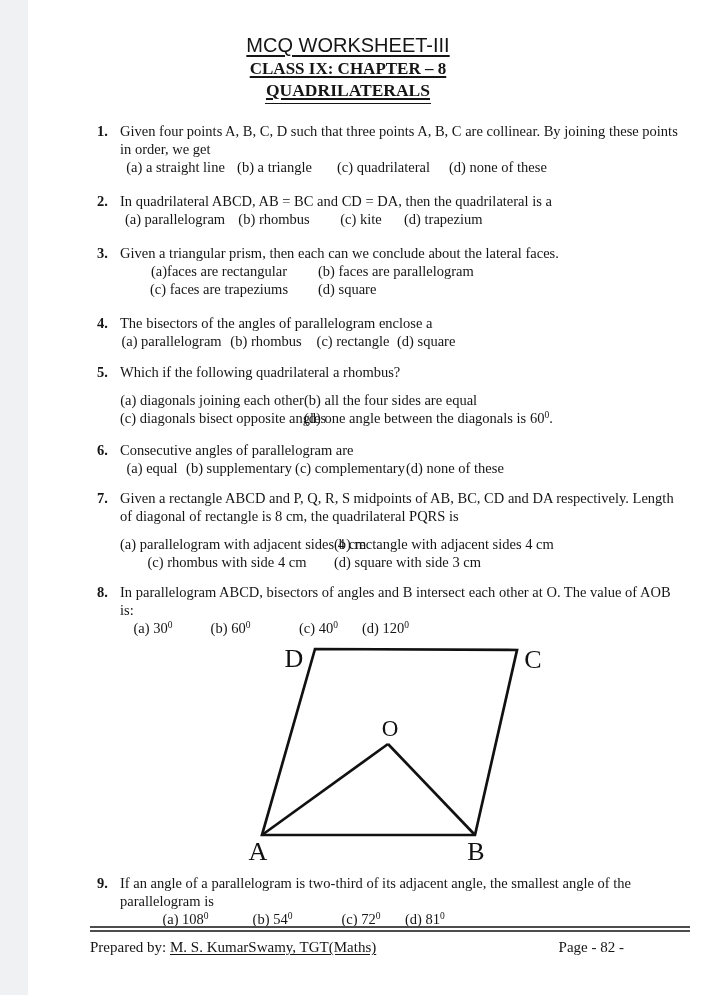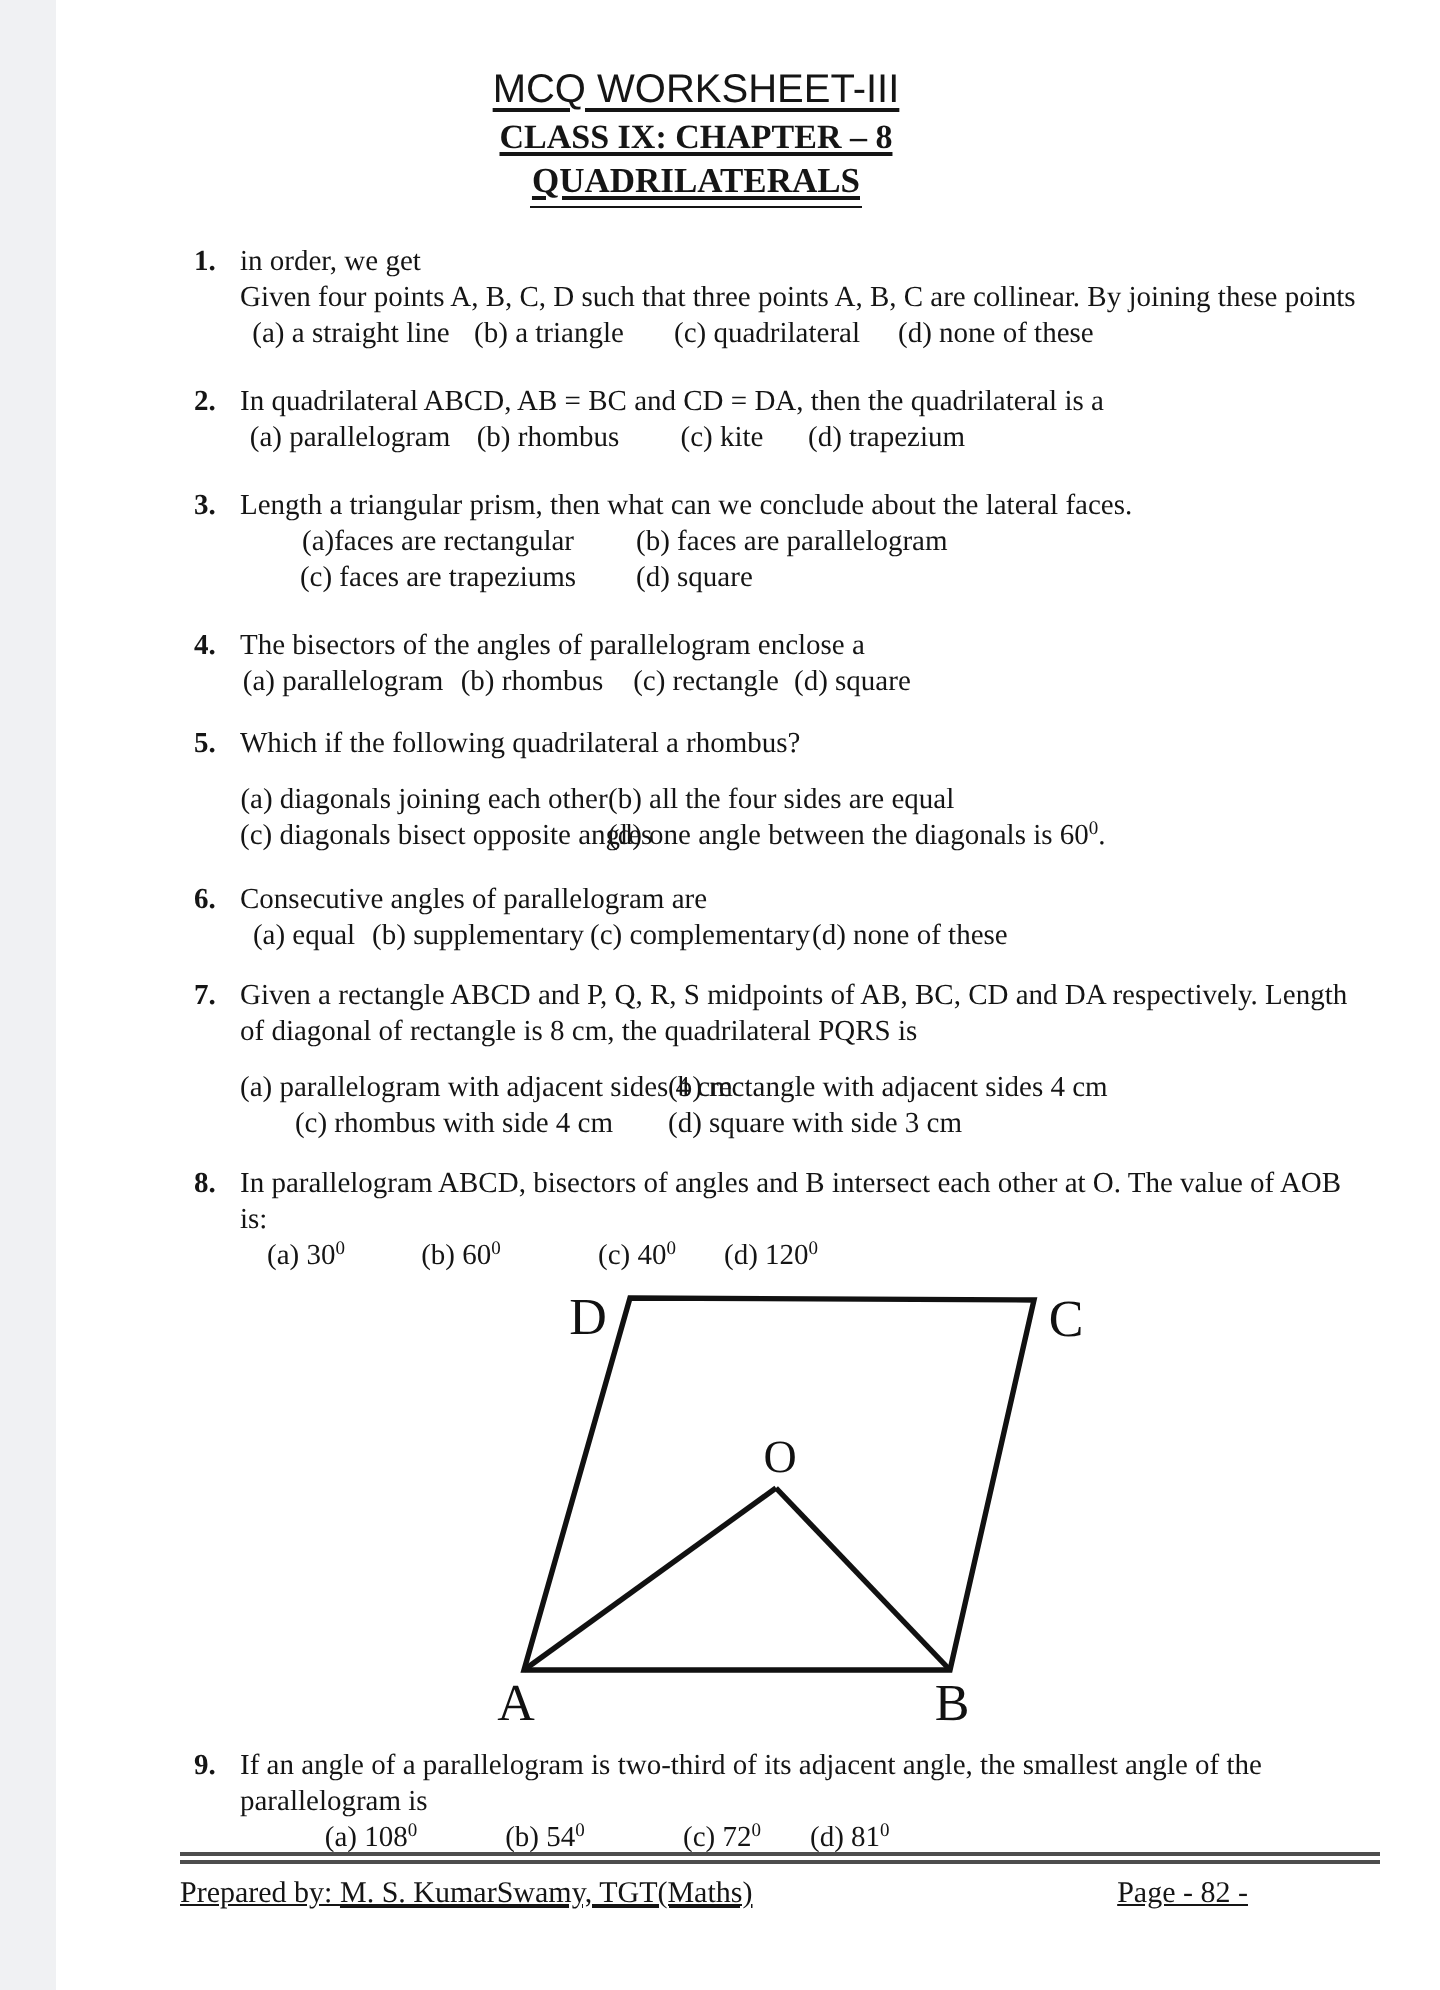--- a/index.html
+++ b/index.html
@@ -40,42 +40,42 @@
   .q7 .o0{width:214px}
   .q8 .o0{width:66px}.q8 .o1{width:89px}.q8 .o2{width:87px}
   .q9r{margin-left:23px}
   .q9 .o0{width:85px}.q9 .o1{width:89px}.q9 .o2{width:88px}
   .diagram{margin:2px 0 0 110px;}
   .diagram svg{display:block;}
   .footer{position:absolute;left:90px;width:600px;top:926px;}
   .rule{height:2px;background:#4d4d4d;}
   .rule + .rule{margin-top:2px;}
   .footer-row{display:flex;justify-content:space-between;margin-top:6px;
-    font-size:15px;line-height:19px;white-space:nowrap;text-decoration:underline;}
+    font-size:15px;line-height:19px;white-space:nowrap;}
   .prepared-name{text-decoration:underline;text-underline-offset:2px;}
   .pagenum{margin-right:66px;}
 </style>
 </head>
 <body>
 
 <div class="gutter"></div>
 
 <div class="content">
 
   <div class="title-block">
     <div class="t1">MCQ WORKSHEET-III</div>
     <div class="t2">CLASS IX: CHAPTER – 8</div>
     <div class="t3-wrap"><span class="t3">QUADRILATERALS</span></div>
   </div>
 
   <div class="question q1">
     <div class="qnum">1.</div>
     <div class="qbody">
+      <div class="qline">Given four points A, B, C, D such that three points A, B, C are collinear. By joining these points</div>
       <div class="qline">in order, we get</div>
-      <div class="qline">Given four points A, B, C, D such that three points A, B, C are collinear. By joining these points</div>
       <div class="optrow">
         <span class="opt o0">(a) a straight line</span>
         <span class="opt o1">(b) a triangle</span>
         <span class="opt o2">(c) quadrilateral</span>
         <span class="opt">(d) none of these</span>
       </div>
     </div>
   </div>
 
   <div class="question q2">
@@ -87,21 +87,21 @@
         <span class="opt o1">(b) rhombus</span>
         <span class="opt o2">(c) kite</span>
         <span class="opt">(d) trapezium</span>
       </div>
     </div>
   </div>
 
   <div class="question q3">
     <div class="qnum">3.</div>
     <div class="qbody">
-      <div class="qline">Length a triangular prism, then what can we conclude about the lateral faces.</div>
+      <div class="qline">Given a triangular prism, then each can we conclude about the lateral faces.</div>
       <div class="optrow">
         <span class="opt o0">(a)faces are rectangular</span>
         <span class="opt">(b) faces are parallelogram</span>
       </div>
       <div class="optrow">
         <span class="opt o0">(c) faces are trapeziums</span>
         <span class="opt">(d) square</span>
       </div>
     </div>
   </div>

